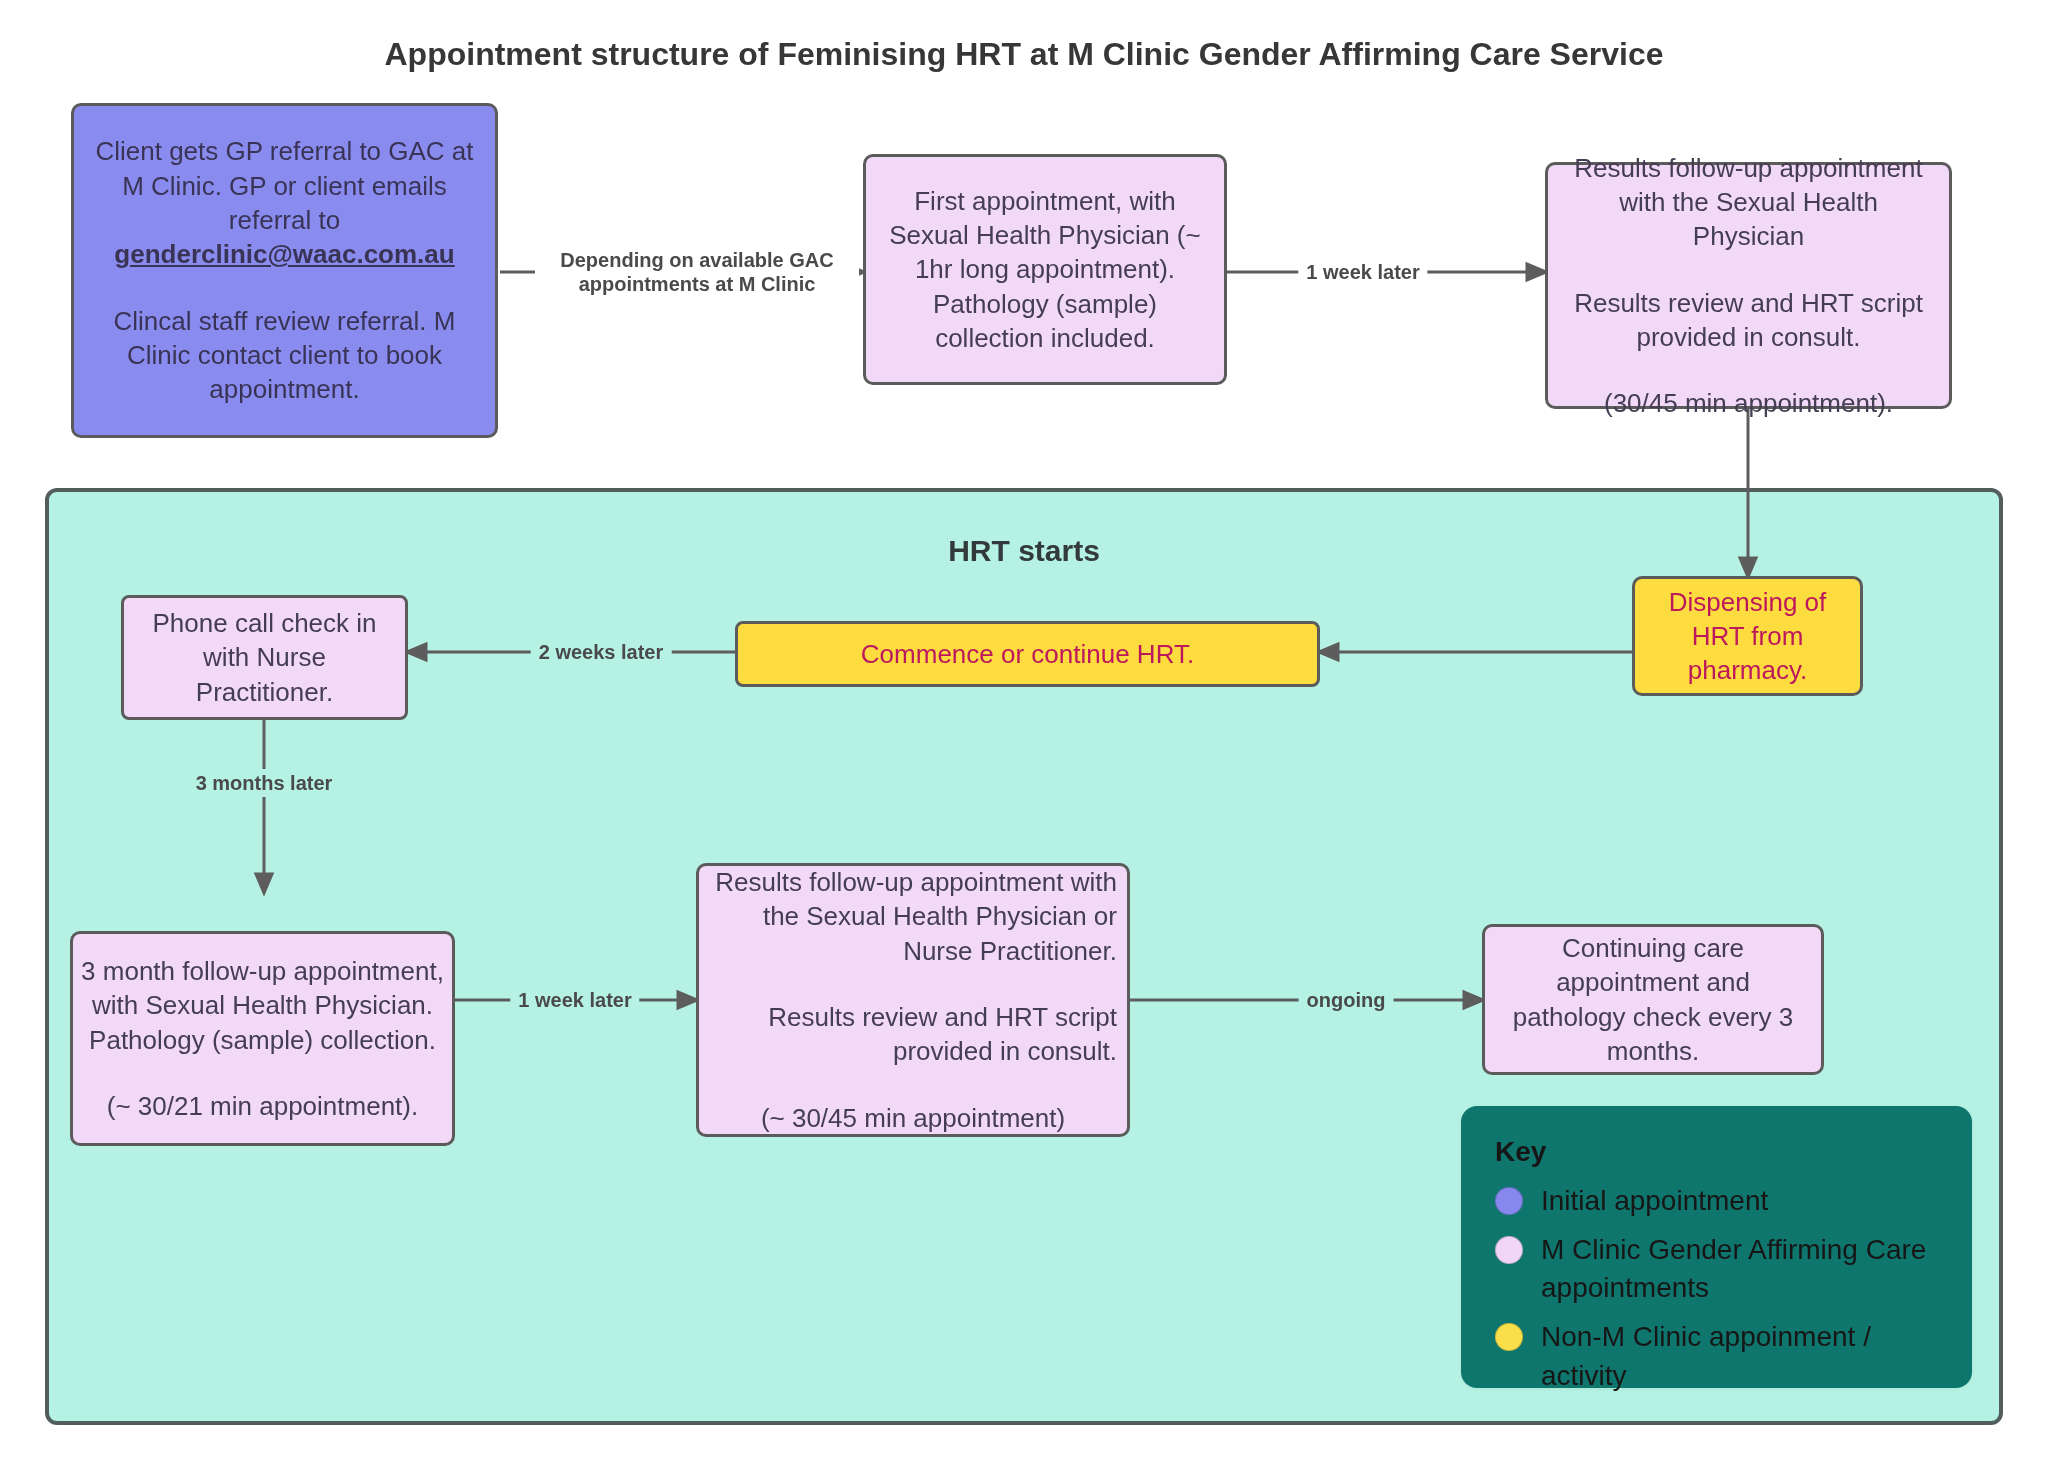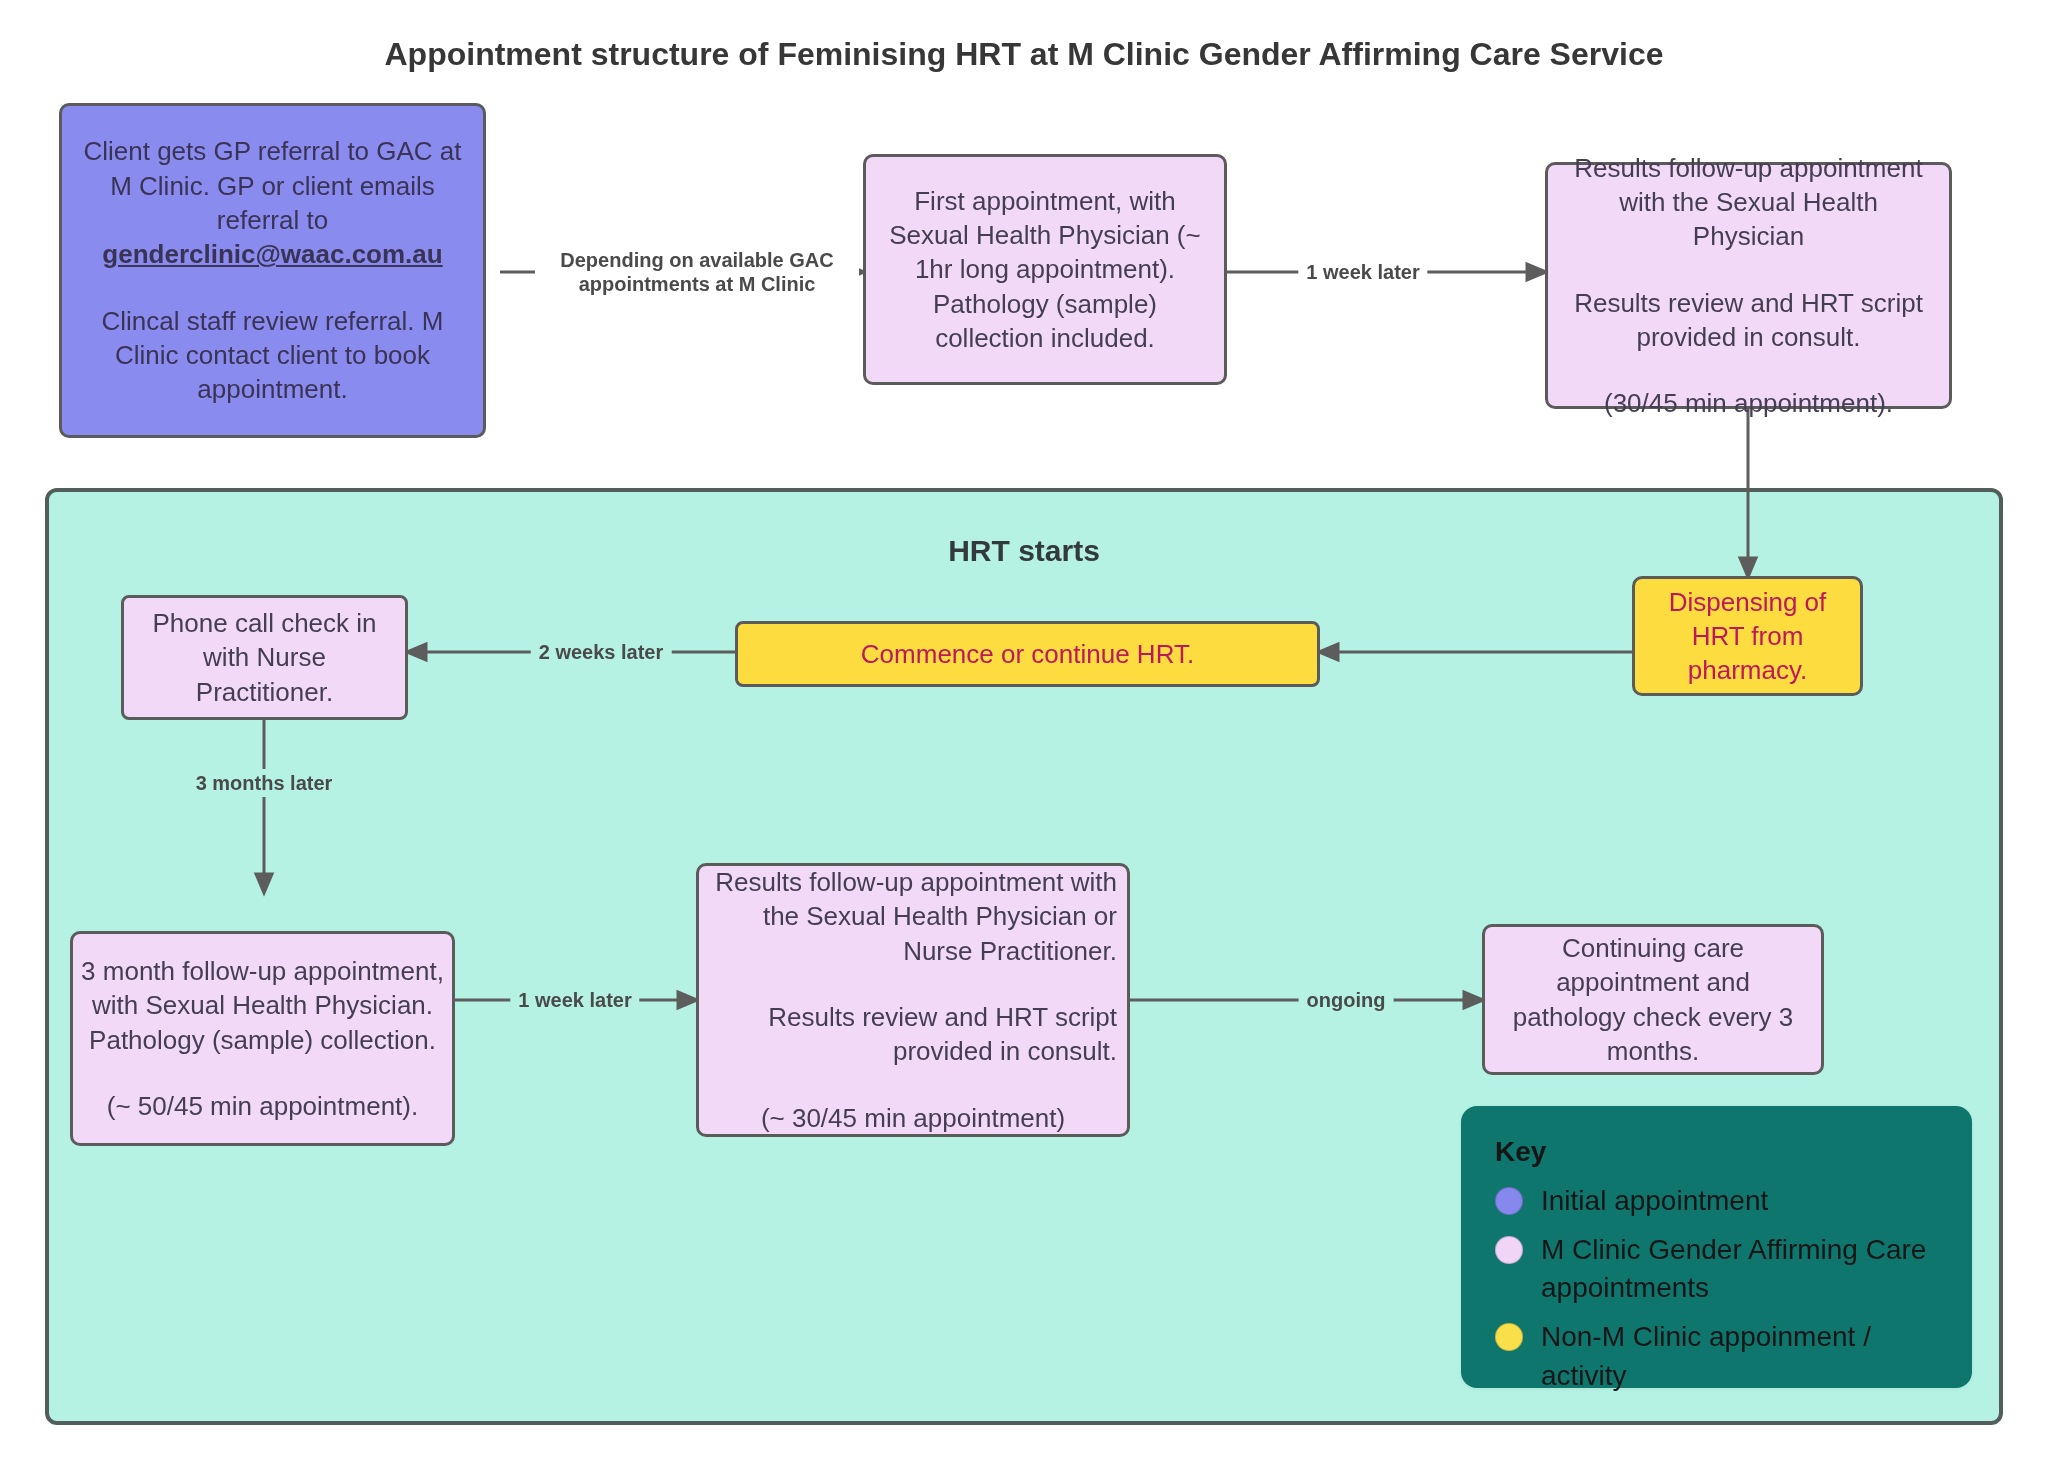--- a/index.html
+++ b/index.html
@@ -89,21 +89,21 @@
     </g>
   </svg>
 
   <div class="edge-label wrap lbl-white" style="left:697px;top:272px;">Depending on available GAC appointments at M Clinic</div>
   <div class="edge-label lbl-white" style="left:1363px;top:272px;">1 week later</div>
   <div class="edge-label lbl-teal" style="left:601px;top:652px;text-align:center;">2 weeks later</div>
   <div class="edge-label lbl-teal" style="left:264px;top:783px;">3 months later</div>
   <div class="edge-label lbl-teal" style="left:575px;top:1000px;">1 week later</div>
   <div class="edge-label lbl-teal" style="left:1346px;top:1000px;">ongoing</div>
 
-  <div class="node node-purple" style="left:59px;top:103px;width:427px;height:335px;">
+  <div class="node node-purple" style="left:71px;top:103px;width:427px;height:335px;">
     <p>Client gets GP referral to GAC at M Clinic. GP or client emails referral to</p>
     <p class="email">genderclinic@waac.com.au</p>
     <p class="gap">Clincal staff review referral. M Clinic contact client to book appointment.</p>
   </div>
 
   <div class="node node-pink" style="left:863px;top:154px;width:364px;height:231px;">
     <p>First appointment, with Sexual Health Physician (~ 1hr long appointment). Pathology (sample) collection included.</p>
   </div>
 
   <div class="node node-pink" style="left:1545px;top:162px;width:407px;height:247px;padding:8px 12px;">
@@ -119,21 +119,21 @@
   <div class="node node-yellow" style="left:735px;top:621px;width:585px;height:66px;border-radius:8px;">
     <p>Commence or continue HRT.</p>
   </div>
 
   <div class="node node-pink" style="left:121px;top:595px;width:287px;height:125px;border-radius:8px;">
     <p>Phone call check in with Nurse Practitioner.</p>
   </div>
 
   <div class="node node-pink" style="left:70px;top:892px;width:385px;height:215px;padding:10px 8px;margin-top:39px;">
     <p>3 month follow-up appointment, with Sexual Health Physician. Pathology (sample) collection.</p>
-    <p class="gap">(~ 50/45 min appointment).</p>
+    <p class="gap">(~ 30/21 min appointment).</p>
   </div>
 
   <div class="node node-pink" style="left:696px;top:863px;width:434px;height:274px;padding:8px 10px;text-align:right;">
     <p>Results follow-up appointment with the Sexual Health Physician or Nurse Practitioner.</p>
     <p class="gap">Results review and HRT script provided in consult.</p>
     <p class="gap">(~ 30/45 min appointment)</p>
   </div>
 
   <div class="node node-pink" style="left:1482px;top:924px;width:342px;height:151px;padding:10px 14px;">
     <p>Continuing care appointment and pathology check every 3 months.</p>

